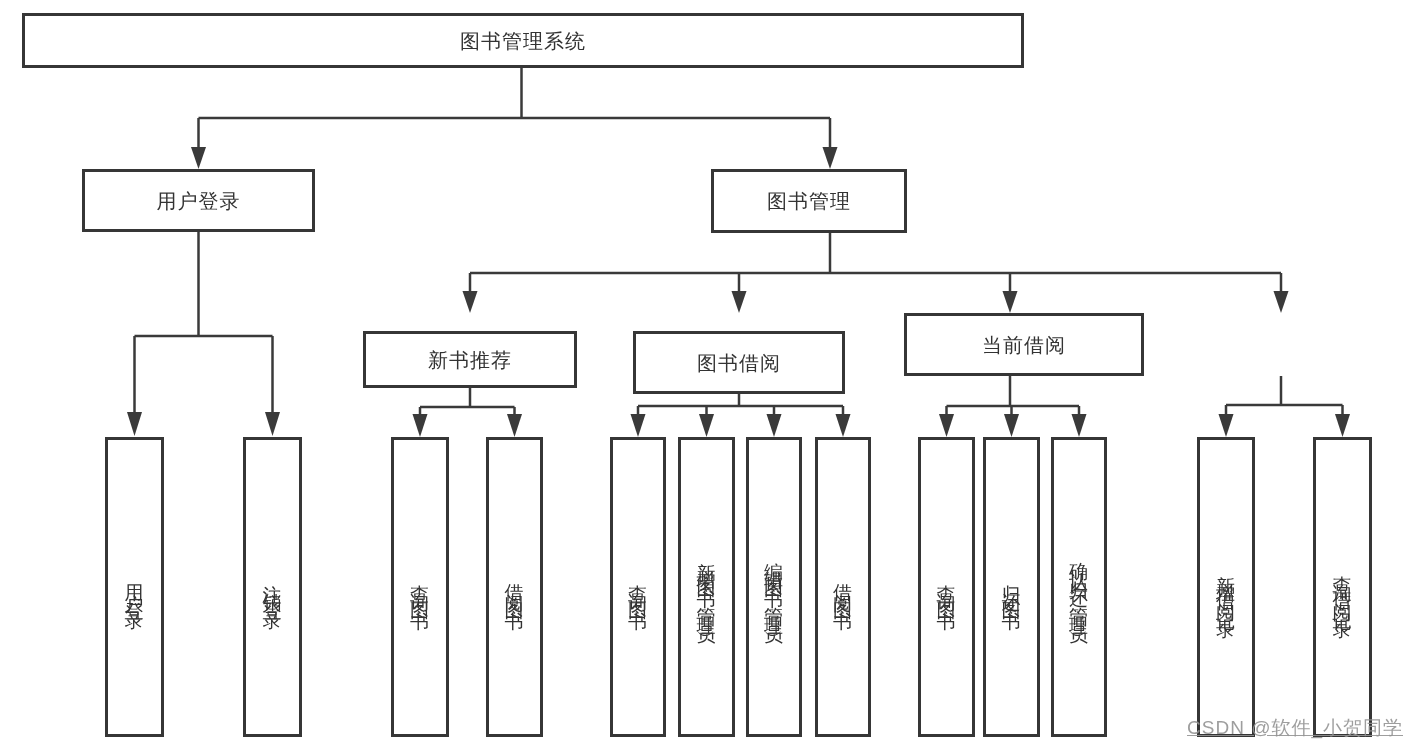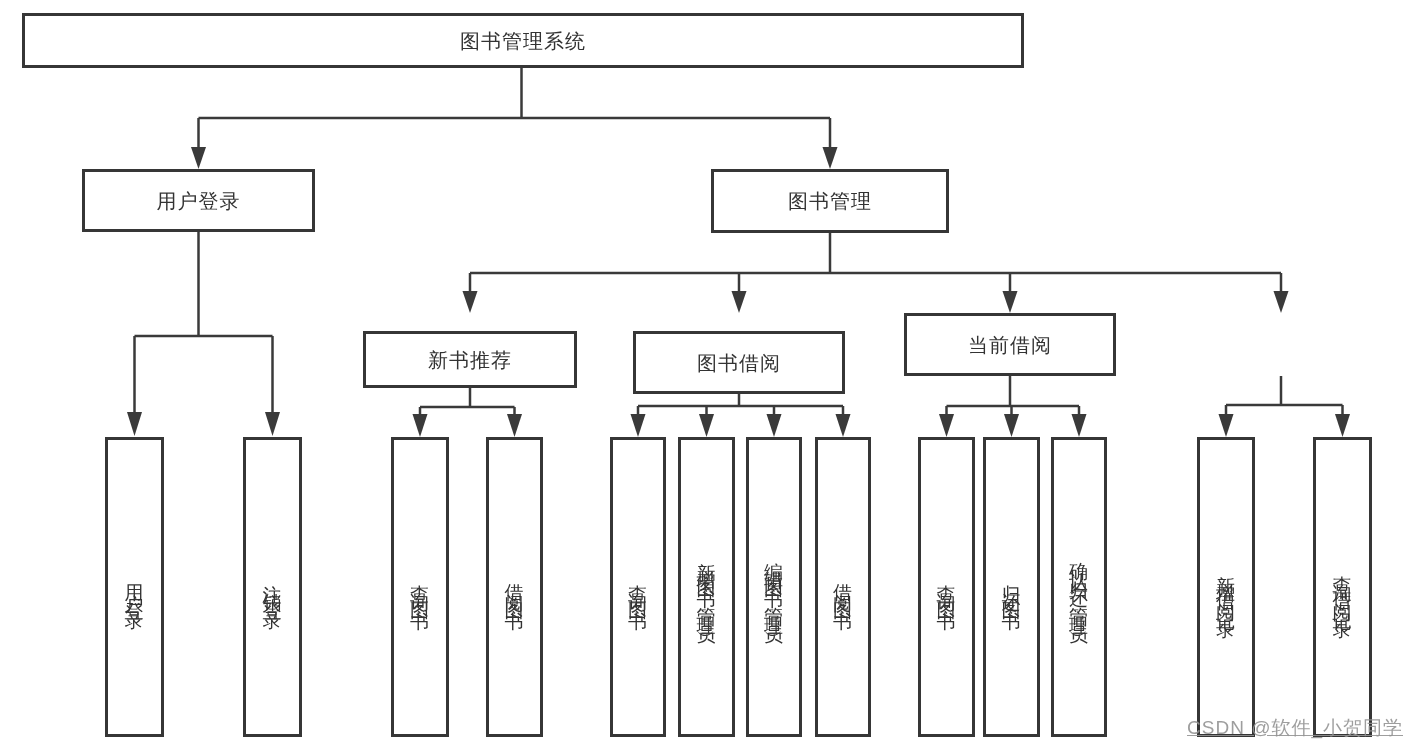--- a/index.html
+++ b/index.html
@@ -143,25 +143,25 @@
     </g>
     <g fill="#3a3a3a" stroke="none">
       <polygon points="1218.5,414 1233.5,414 1226,437"></polygon>
       <polygon points="1335,414 1350,414 1342.5,437"></polygon>
     </g>
   </svg>
 
   <div class="box hbox" style="left:22px; top:13px; width:1002px; height:55px;">图书管理系统</div>
 
   <div class="box hbox" style="left:82px; top:169px; width:233px; height:63px;">用户登录</div>
-  <div class="box hbox" style="left:711px; top:169px; width:238px; height:64px;">图书管理</div>
+  <div class="box hbox" style="left:711px; top:169px; width:196px; height:64px;">图书管理</div>
 
   <div class="box hbox" style="left:363px; top:331px; width:214px; height:57px;">新书推荐</div>
   <div class="box hbox" style="left:633px; top:331px; width:212px; height:63px;">图书借阅</div>
-  <div class="box hbox" style="left:904px; top:313px; width:212px; height:63px;">当前借阅</div>
+  <div class="box hbox" style="left:904px; top:313px; width:240px; height:63px;">当前借阅</div>
 
   <div class="box vbox" style="left:105px; width:59px;">用户登录</div>
   <div class="box vbox" style="left:243px; width:59px;">注销登录</div>
 
   <div class="box vbox" style="left:391px; width:58px;">查询图书</div>
   <div class="box vbox" style="left:486px; width:57px;">借阅图书</div>
 
   <div class="box vbox" style="left:610px; width:56px;">查询图书</div>
   <div class="box vbox" style="left:678px; width:57px;">新增图书（管理员）</div>
   <div class="box vbox" style="left:746px; width:56px;">编辑图书（管理员）</div>

